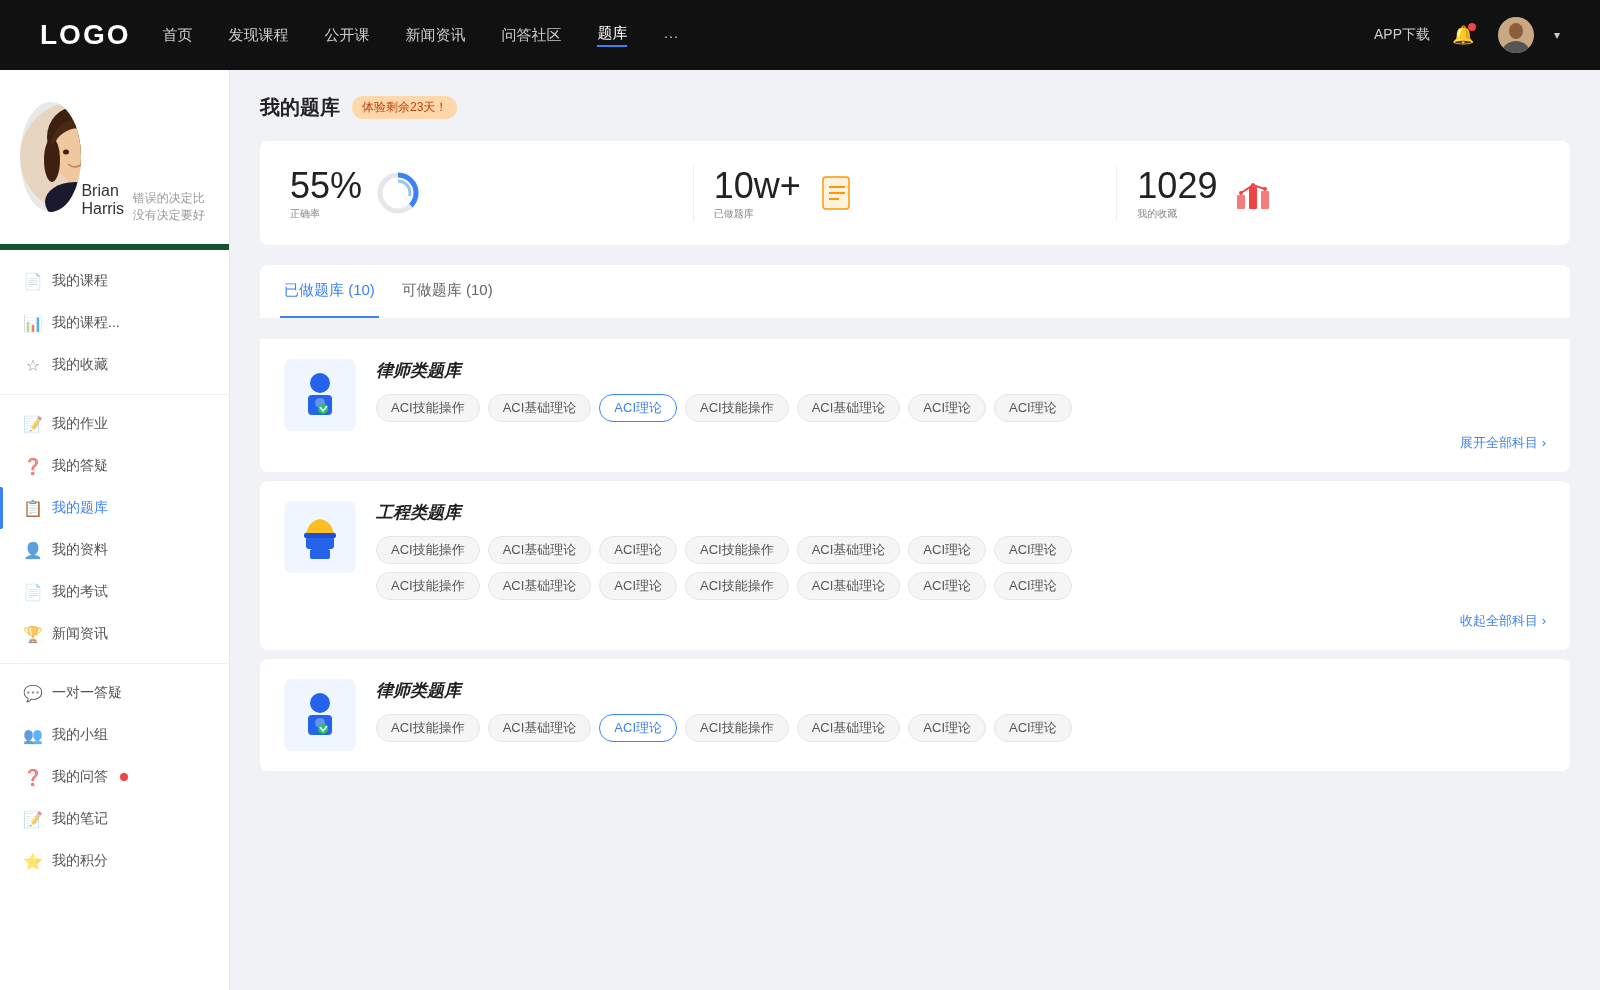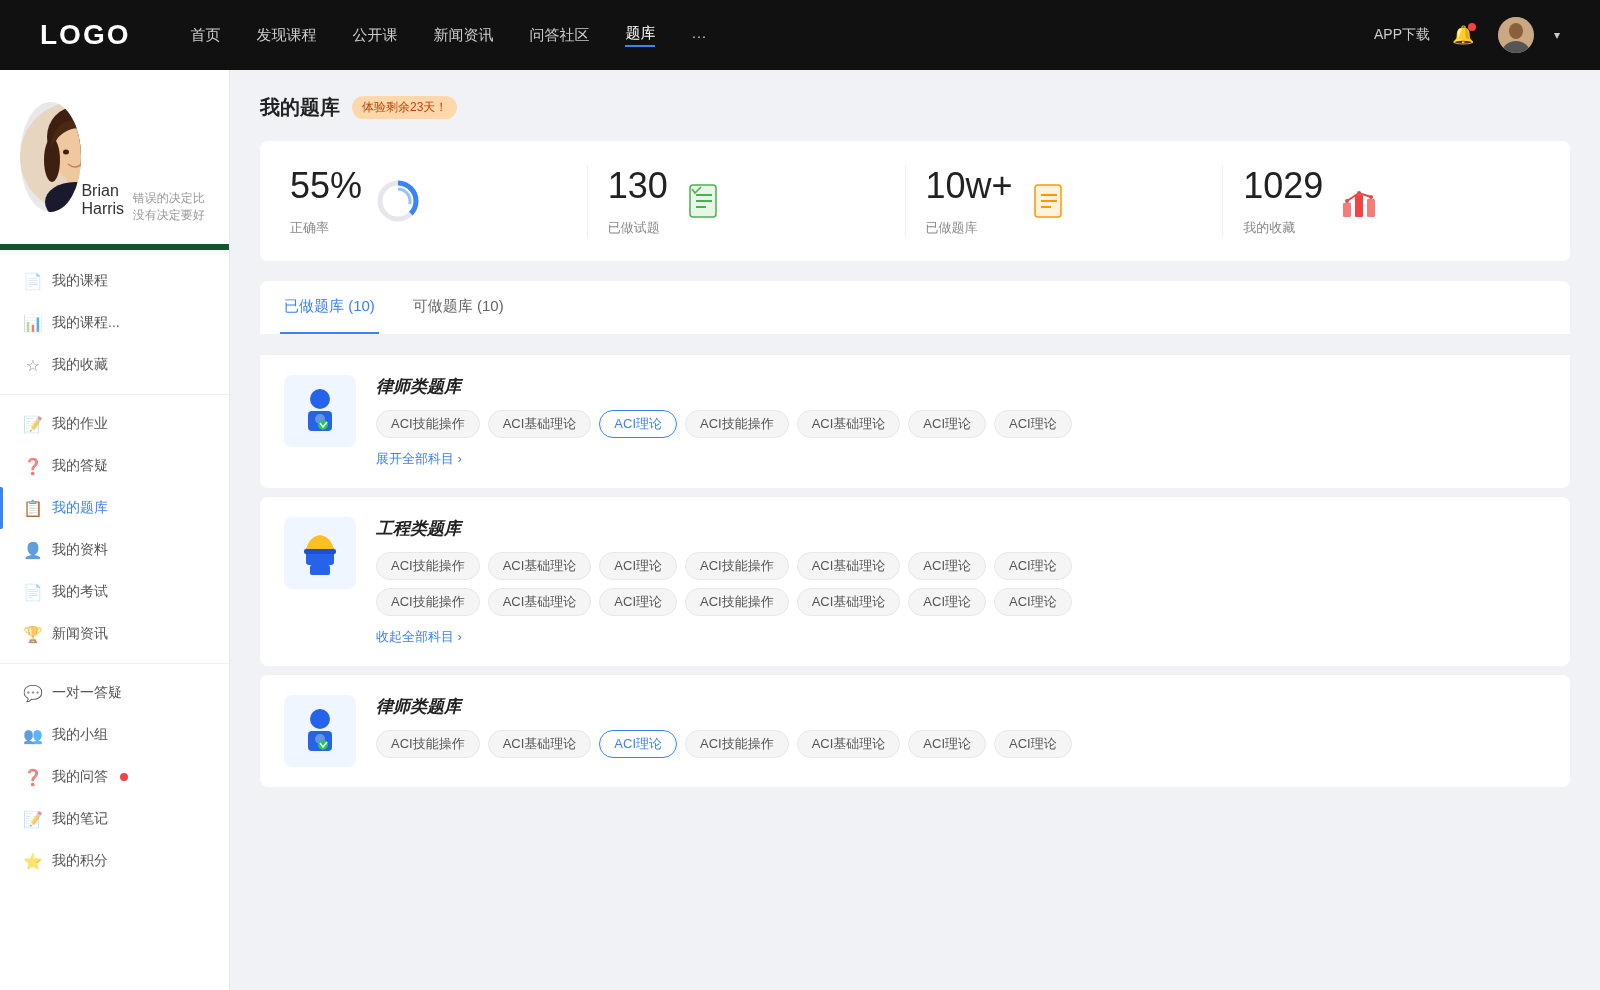--- a/index.html
+++ b/index.html
@@ -12,21 +12,21 @@
       display: flex;
       align-items: center;
       padding: 0 40px;
       position: relative;
     }
     .navbar-logo {
       color: white;
       font-size: 28px;
       font-weight: bold;
       letter-spacing: 2px;
-      margin-right: 60px;
+      margin-right: 32px;
     }
     .navbar-nav {
       display: flex;
       align-items: center;
       gap: 36px;
       flex: 1;
     }
     .nav-item {
       color: #ccc;
       font-size: 15px;
@@ -220,37 +220,37 @@
       border-right: 1px solid #f0f0f0;
     }
     .stat-item:first-child { padding-left: 0; }
     .stat-item:last-child { border-right: none; }
     .stat-number {
       font-size: 36px;
       font-weight: 400;
       color: #222;
     }
     .stat-label {
-      font-size: 13px;
+      font-size: 10px;
       color: #888;
-      margin-top: 12px;
+      margin-top: 0;
     }
     .stat-icon {
       width: 44px;
       height: 44px;
       display: flex;
       align-items: center;
       justify-content: center;
       font-size: 24px;
     }
 
     
     .tabs-bar {
       display: flex;
-      gap: 30px;
+      gap: 19px;
       margin-bottom: 20px;
       background: #fff;
       padding: 0 20px;
       border-radius: 8px 8px 0 0;
     }
     .tab {
       padding: 16px 4px;
       font-size: 15px;
       color: #666;
       cursor: pointer;
@@ -311,21 +311,21 @@
       background: #f5f5f5;
       cursor: pointer;
       border: 1px solid #e5e7eb;
     }
     .bank-tag.active-tag {
       color: #3b82f6;
       background: #fff;
       border: 1.5px solid #3b82f6;
     }
     .expand-link {
-      text-align: left;
+      text-align: right;
       font-size: 13px;
       color: #3b82f6;
       cursor: pointer;
       margin-top: 8px;
       padding-top: 4px;
     }
     .bank-tags-row2 {
       margin-top: 8px;
     }
 
@@ -476,36 +476,20 @@
         </div>
         <div class="stat-icon">
           <svg class="pie-chart" viewBox="0 0 44 44">
             <circle cx="22" cy="22" r="18" fill="none" stroke="#e5e7eb" stroke-width="5"></circle>
             <circle cx="22" cy="22" r="18" fill="none" stroke="#3b82f6" stroke-width="5" stroke-dasharray="70 113" stroke-dashoffset="28" transform="rotate(-90 22 22)"></circle>
             <circle cx="22" cy="22" r="12" fill="none" stroke="#93c5fd" stroke-width="3" stroke-dasharray="40 75" stroke-dashoffset="18" transform="rotate(-90 22 22)"></circle>
           </svg>
         </div>
       </div>
 
-      <div class="stat-item">
-        <div>
-          <div class="stat-number">130</div>
-          <div class="stat-label">已做试题</div>
-        </div>
-        <div class="stat-icon">
-          <svg width="36" height="36" viewBox="0 0 36 36">
-            <rect x="4" y="2" width="26" height="32" rx="3" fill="#e8f5e9"></rect>
-            <rect x="4" y="2" width="26" height="32" rx="3" fill="none" stroke="#4caf50" stroke-width="1.5"></rect>
-            <line x1="10" y1="12" x2="26" y2="12" stroke="#4caf50" stroke-width="2"></line>
-            <line x1="10" y1="18" x2="26" y2="18" stroke="#4caf50" stroke-width="2"></line>
-            <line x1="10" y1="24" x2="20" y2="24" stroke="#4caf50" stroke-width="2"></line>
-            <polyline points="6,6 9,10 15,4" stroke="#4caf50" stroke-width="1.5" fill="none"></polyline>
-          </svg>
-        </div>
-      </div>
 
       <div class="stat-item">
         <div>
           <div class="stat-number">10w+</div>
           <div class="stat-label">已做题库</div>
         </div>
         <div class="stat-icon">
           <svg width="36" height="36" viewBox="0 0 36 36">
             <rect x="4" y="2" width="26" height="32" rx="3" fill="#fff3e0"></rect>
             <rect x="4" y="2" width="26" height="32" rx="3" fill="none" stroke="#ff9800" stroke-width="1.5"></rect>

